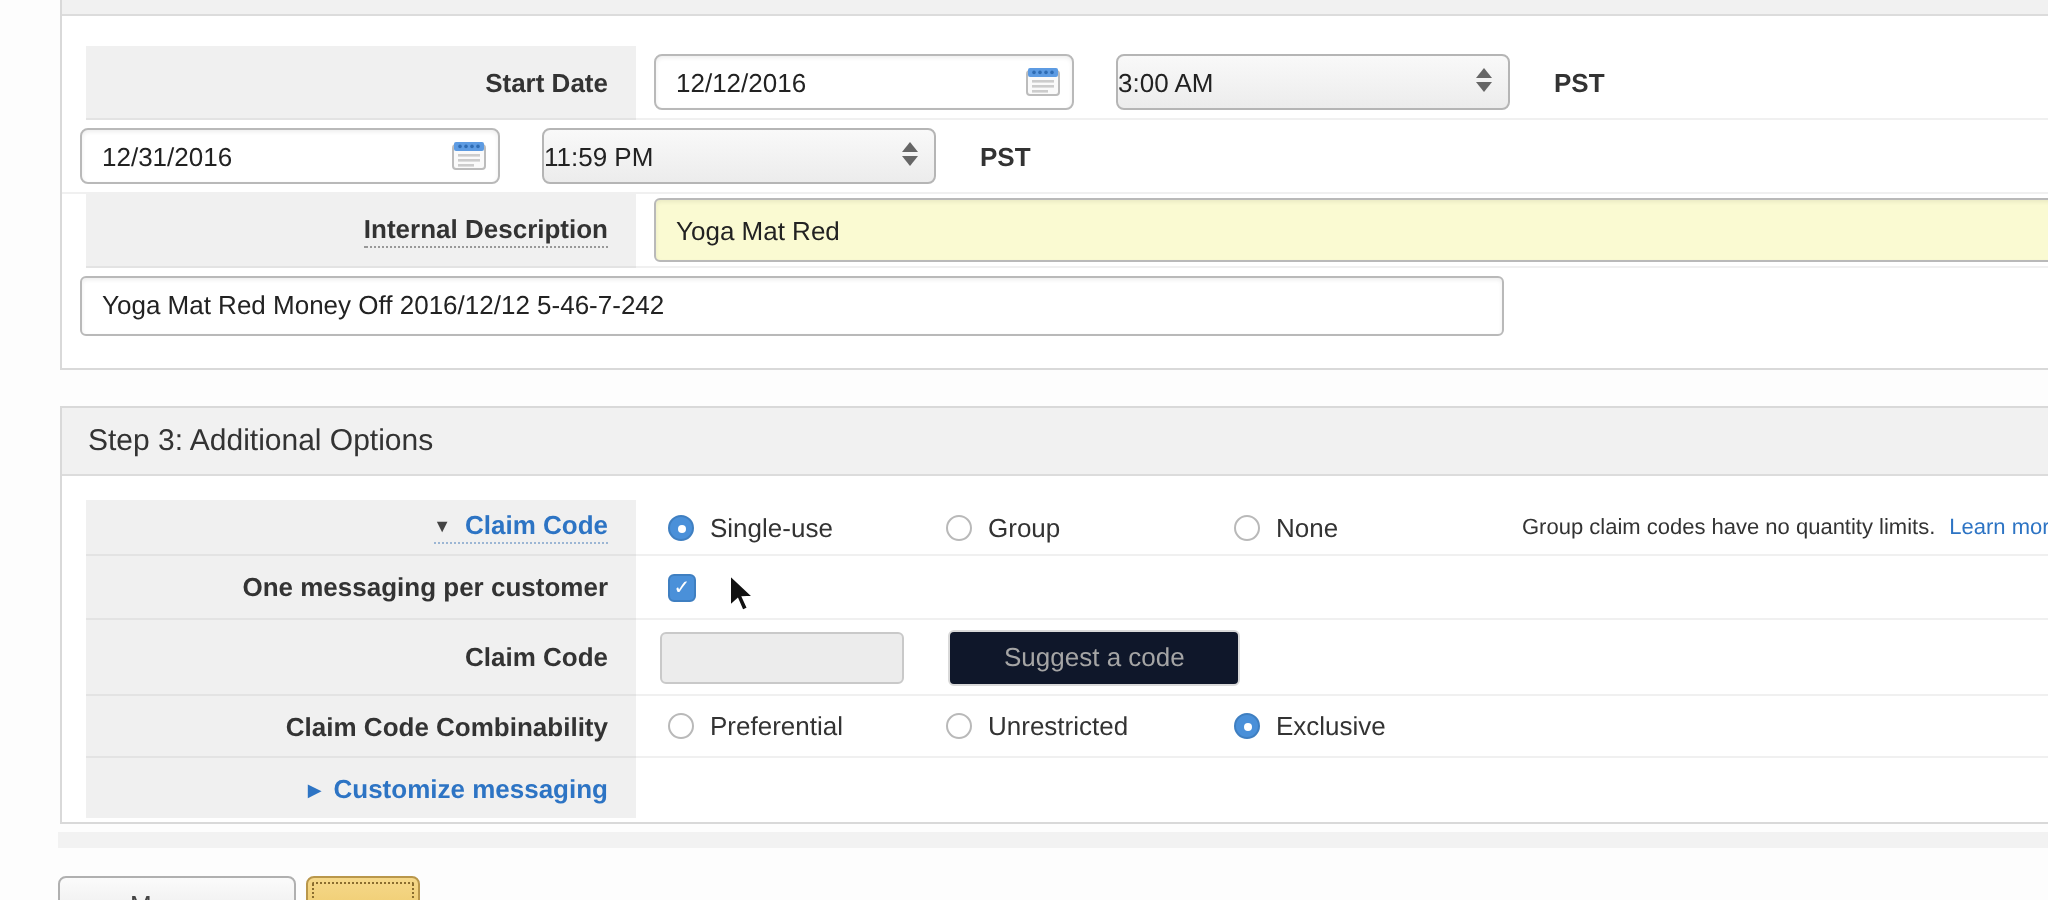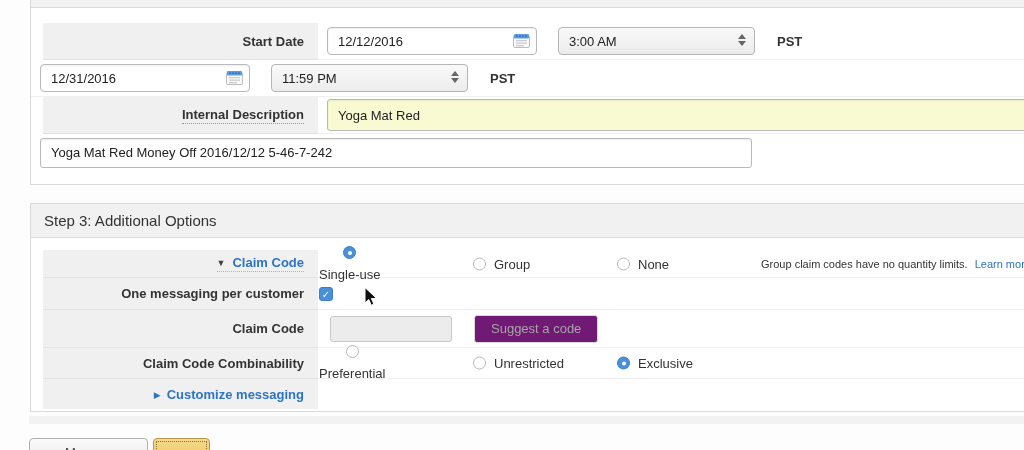--- a/index.html
+++ b/index.html
@@ -27,36 +27,36 @@
   .lbl{font-weight:bold;color:#333;font-size:13px;white-space:nowrap;text-align:center;}
   .lbl-dotted{border-bottom:1px dotted #999;padding-bottom:1px;}
   
   .txt{height:26px;border:1px solid #b9b9b9;border-radius:4px;box-shadow:inset 0 1px 2px rgba(0,0,0,.07);
        font-family:inherit;font-size:13px;color:#222;padding:0 10px;box-sizing:content-box;background:#fff;outline:none;}
   .date-wrap{position:relative;display:inline-block;}
   .date-input{width:170px;padding-right:28px;}
   .cal-icon{position:absolute;right:7px;top:6px;}
   .select{position:relative;margin-left:21px;width:197px;height:28px;border:1px solid #b5b5b5;border-radius:4px;
        background:linear-gradient(#f9f9f9,#ececec);box-sizing:border-box;display:flex;align-items:center;
-       padding-left:10px;color:#222;cursor:default;}
+       color:#222;cursor:default;}
   .sel-arrows{position:absolute;right:8px;top:6px;display:flex;flex-direction:column;gap:2px;}
   .sel-arrows i{display:block;width:0;height:0;border-left:4px solid transparent;border-right:4px solid transparent;}
   .sel-arrows .up{border-bottom:5px solid #666;}
   .sel-arrows .dn{border-top:5px solid #666;}
   .tz{margin-left:22px;font-weight:bold;color:#333;}
   .wide{width:690px;}
   .yellow{background:#fafad2;height:30px;border-radius:3px;}
   .tracking{height:28px;border-radius:3px;}
   .disabled-input{width:100px;height:24px;background:#ececec;border:1px solid #c9c9c9;border-radius:3px;box-shadow:none;}
-  .ghost-btn{margin-left:22px;height:28px;padding:0 16px;background:#701a75;border:1px solid #d9d9d9;
+  .ghost-btn{margin-left:22px;height:28px;padding:0 27px;background:#0f172a;border:1px solid #d9d9d9;
        border-radius:3px;color:#a5a5a5;font-family:inherit;font-size:13px;}
   
   .rA{height:28px;}.rB{height:32px;}.rC{height:38px;}.rD{height:31px;}.rE{height:30px;}
   .opt{position:absolute;top:50%;transform:translateY(-50%);display:flex;align-items:center;gap:8px;color:#333;white-space:nowrap;}
-  .c1{left:1px;flex-direction:column;}.c2{left:155px;}.c3{left:299px;}
+  .c1{left:16px;}.c2{left:155px;}.c3{left:299px;}
   .radio{width:13px;height:13px;border-radius:50%;border:1px solid #b9b9b9;background:#fff;box-sizing:border-box;position:relative;flex:0 0 auto;}
   .radio.sel{border-color:#3f7fc1;background:#4a90d9;}
   .radio.sel::after{content:"";position:absolute;left:4px;top:4px;width:4px;height:4px;border-radius:50%;background:#fff;}
   .checkbox{width:14px;height:14px;border-radius:3px;border:1px solid #3f7fc1;background:#4a90d9;color:#fff;
        font-size:10px;line-height:13px;text-align:center;box-sizing:border-box;}
   .checkbox::after{content:"✓";}
   .info{position:absolute;left:436px;top:50%;transform:translateY(-50%);display:flex;align-items:baseline;gap:7px;
        font-size:11px;color:#333;white-space:nowrap;}
   .info-i{font-family:"Liberation Serif","DejaVu Serif",serif;font-style:italic;font-weight:bold;color:#444;font-size:13px;}
   .link{color:#2d74c4;text-decoration:none;cursor:pointer;}

